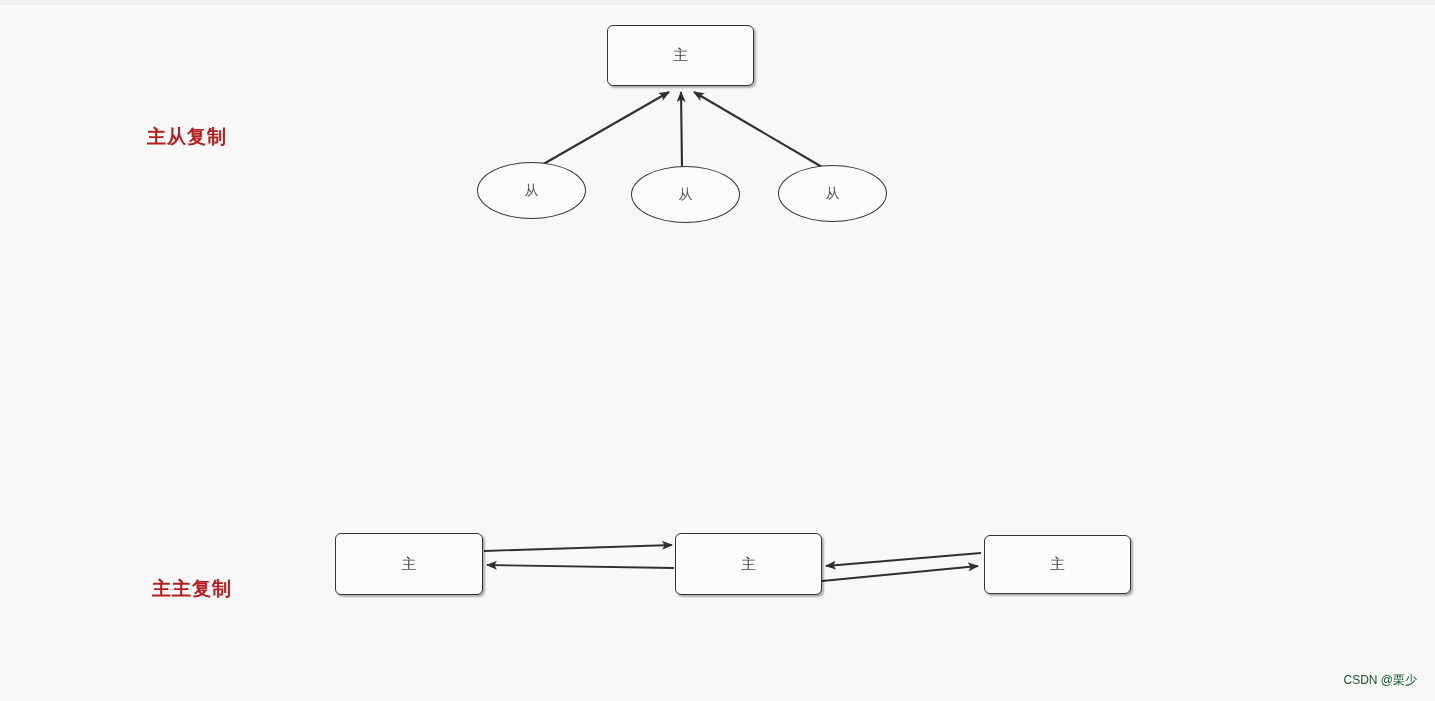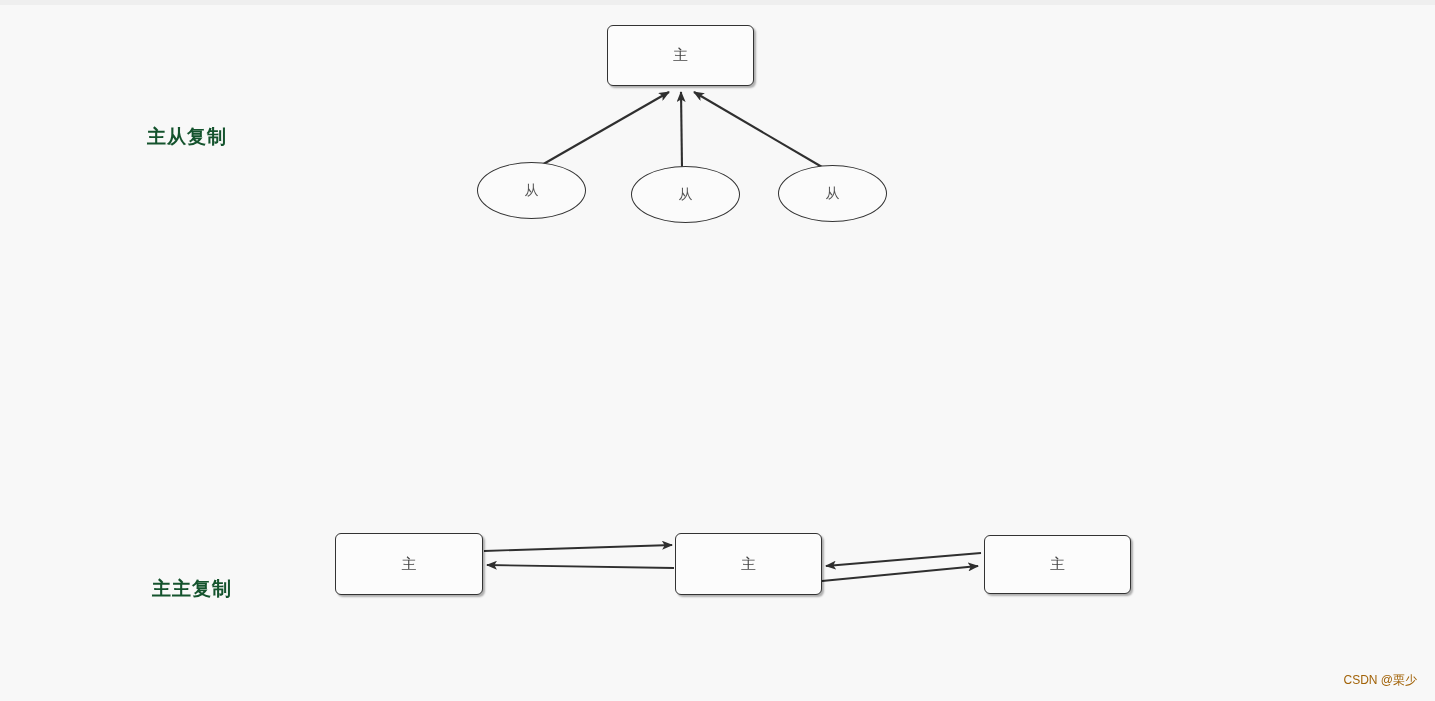--- a/index.html
+++ b/index.html
@@ -25,21 +25,21 @@
     position: absolute;
     left: 0; top: 0;
     width: 1435px;
     height: 5px;
     background: #efefef;
   }
   .section-label {
     position: absolute;
     font-size: 19px;
     font-weight: bold;
-    color: #14532d;
+    color: #b91c1c;
     letter-spacing: 1px;
     white-space: nowrap;
     font-family: "Liberation Sans", "DejaVu Sans", sans-serif;
   }
   #label-master-slave { left: 147px; top: 124px; }
   #label-master-master { left: 132px; top: 576px; margin-left: 20px; }
 
   .node-box {
     position: absolute;
     background: #fcfcfc;
@@ -82,21 +82,21 @@
     left: 0; top: 0;
     width: 1435px;
     height: 701px;
     pointer-events: none;
   }
   .watermark {
     position: absolute;
     right: 18px;
     bottom: 12px;
     font-size: 12px;
-    color: #a16207;
+    color: #14532d;
     font-family: "Liberation Sans", "DejaVu Sans", sans-serif;
     white-space: nowrap;
   }
 </style>
 </head>
 <body>
 
 <div id="canvas">
 
   <div class="top-strip"></div>

